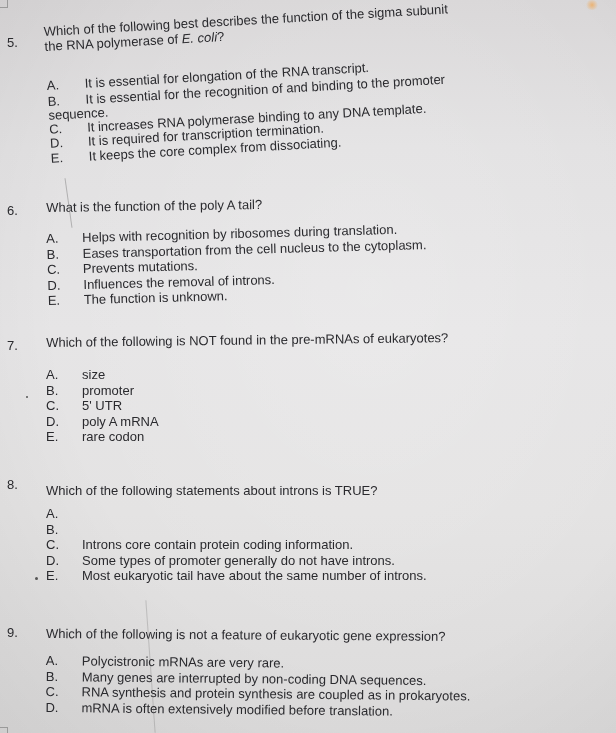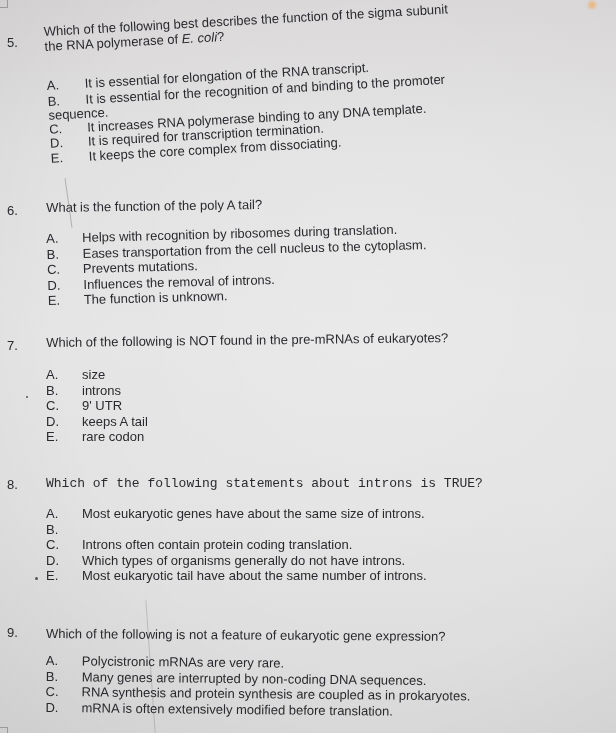--- a/index.html
+++ b/index.html
@@ -158,56 +158,55 @@
 <div class="question" style="top:335px;">
   <span class="q-num" style="top:3px;">7.</span>
   <span class="q-stem" style="top:0px; transform:rotate(-0.7deg); transform-origin:0 0;">Which of the following is NOT found in the pre-mRNAs of eukaryotes?</span>
   <div class="options" style="top:32px;">
     <div class="option">
       <span class="opt-letter">A.</span>
       <span class="opt-text">size</span>
     </div>
     <div class="option">
       <span class="opt-letter">B.</span>
-      <span class="opt-text">introns</span>
-    </div>
-    <div class="option">
-      <span class="opt-letter">C.</span>
-      <span class="opt-text">9' UTR</span>
-    </div>
-    <div class="option">
-      <span class="opt-letter">D.</span>
-      <span class="opt-text">keeps A tail</span>
+      <span class="opt-text">promoter</span>
+    </div>
+    <div class="option">
+      <span class="opt-letter">C.</span>
+      <span class="opt-text">5' UTR</span>
+    </div>
+    <div class="option">
+      <span class="opt-letter">D.</span>
+      <span class="opt-text">poly A mRNA</span>
     </div>
     <div class="option">
       <span class="opt-letter">E.</span>
       <span class="opt-text">rare codon</span>
     </div>
   </div>
 </div>
 <div class="mark-dot" style="left:26px; top:396px; width:2px; height:2px;"></div>
 
 <div class="question" style="top:475px;">
   <span class="q-num" style="top:2px;">8.</span>
-  <span class="q-stem" style="top:1px;font-family:Liberation Mono, monospace;">Which of the following statements about introns is TRUE?</span>
+  <span class="q-stem" style="top:8px;">Which of the following statements about introns is TRUE?</span>
   <div class="options" style="top:31px;">
     <div class="option">
       <span class="opt-letter">A.</span>
-      <span class="opt-text">Most eukaryotic genes have about the same size of introns.</span>
-    </div>
-    <div class="option">
-      <span class="opt-letter">B.</span>
-    </div>
-    <div class="option">
-      <span class="opt-letter">C.</span>
-      <span class="opt-text">Introns often contain protein coding translation.</span>
-    </div>
-    <div class="option">
-      <span class="opt-letter">D.</span>
-      <span class="opt-text">Which types of organisms generally do not have introns.</span>
+    </div>
+    <div class="option">
+      <span class="opt-letter">B.</span>
+    </div>
+    <div class="option">
+      <span class="opt-letter">C.</span>
+      <span class="opt-text">Introns core contain protein coding information.</span>
+    </div>
+    <div class="option">
+      <span class="opt-letter">D.</span>
+      <span class="opt-text">Some types of promoter generally do not have introns.</span>
     </div>
     <div class="option">
       <span class="opt-letter">E.</span>
       <span class="opt-text">Most eukaryotic tail have about the same number of introns.</span>
     </div>
   </div>
 </div>
 <div class="mark-dot" style="left:35px; top:577px;"></div>
 
 <div class="question" style="top:625px;">

